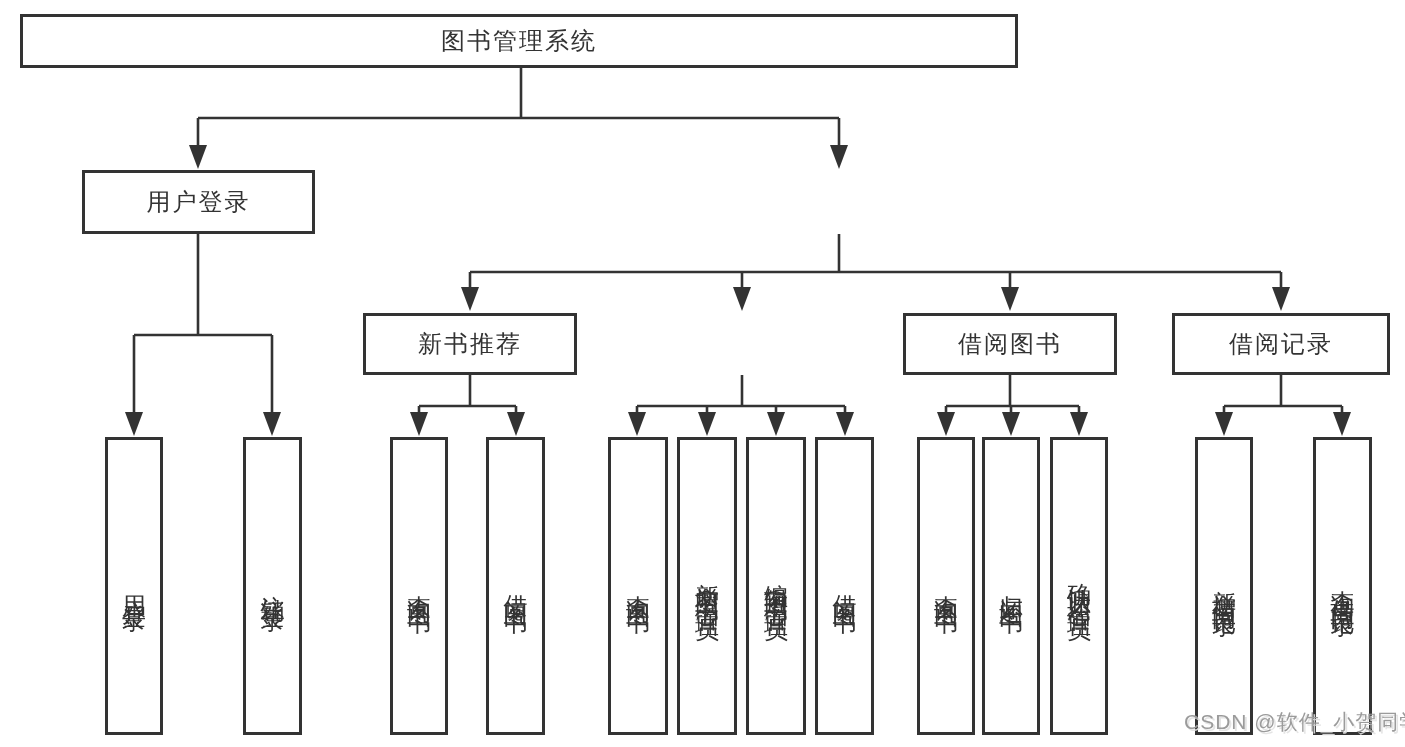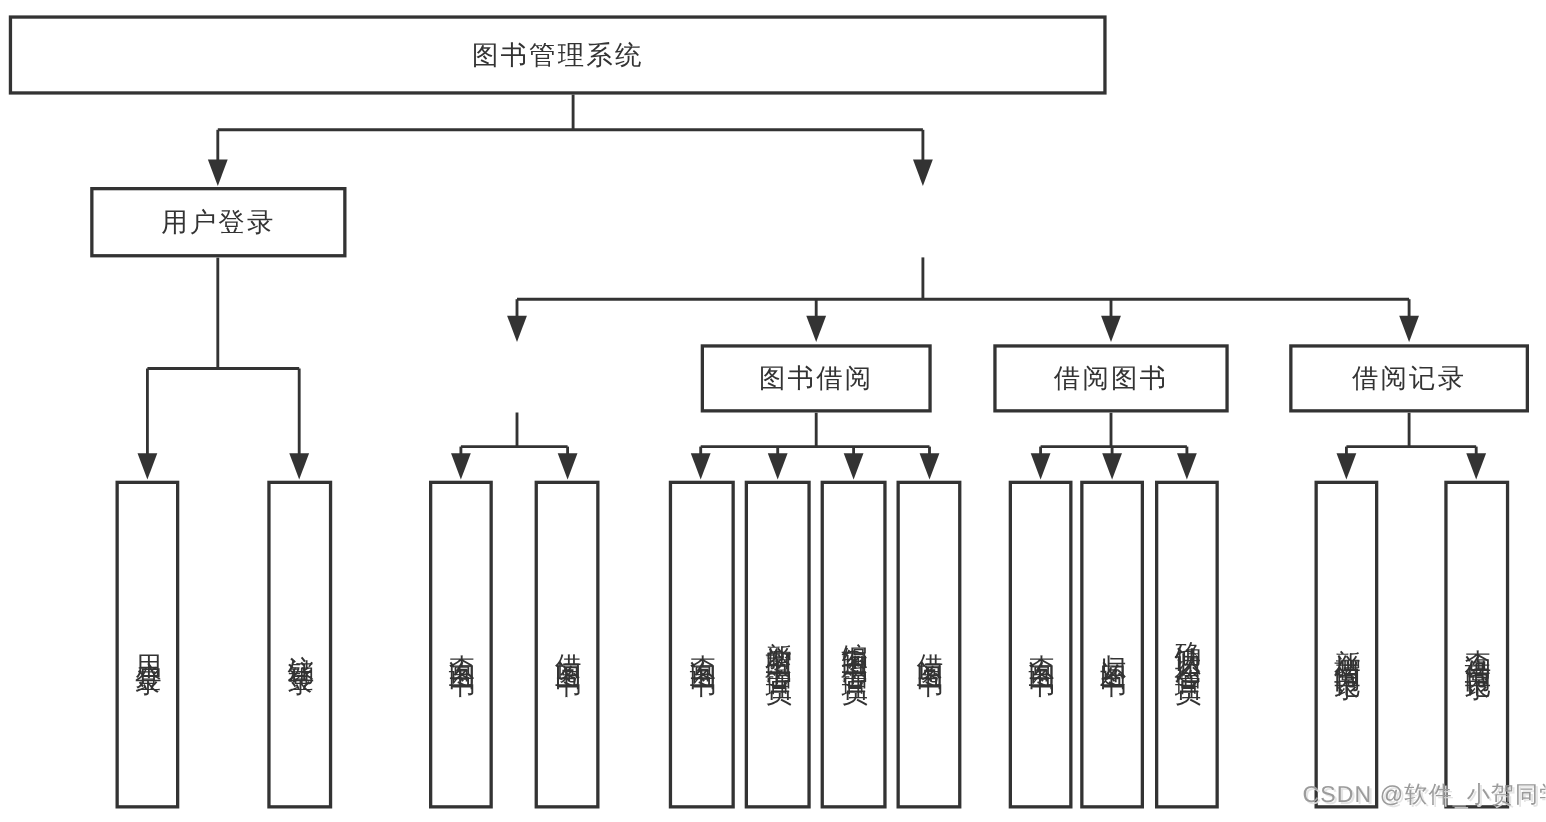--- a/index.html
+++ b/index.html
@@ -132,25 +132,25 @@
       <polygon points="1079,436 1070,412 1088,412"></polygon>
 
     <path d="M1281,375 V406"></path>
     <path d="M1224,406 H1342"></path>
     <path d="M1224,406 V417"></path>
       <polygon points="1224,436 1215,412 1233,412"></polygon>
     <path d="M1342,406 V417"></path>
       <polygon points="1342,436 1333,412 1351,412"></polygon>
   </svg>
 
-  <div class="node" style="left:8px;top:14px;width:998px;height:72px;">图书管理系统</div>
+  <div class="node" style="left:20px;top:14px;width:998px;height:54px;">图书管理系统</div>
 
   <div class="node" style="left:82px;top:170px;width:233px;height:64px;">用户登录</div>
 
-  <div class="node" style="left:637px;top:313px;width:210px;height:62px;">图书借阅</div>
+  <div class="node" style="left:363px;top:313px;width:214px;height:62px;">新书推荐</div>
   <div class="node" style="left:903px;top:313px;width:214px;height:62px;">借阅图书</div>
   <div class="node" style="left:1172px;top:313px;width:218px;height:62px;">借阅记录</div>
 
   <div class="node leaf" style="left:105px;top:437px;width:58px;height:298px;">
     <span>用户登录</span>
   </div>
   <div class="node leaf" style="left:243px;top:437px;width:59px;height:298px;">
     <span>注销登录</span>
   </div>
 

